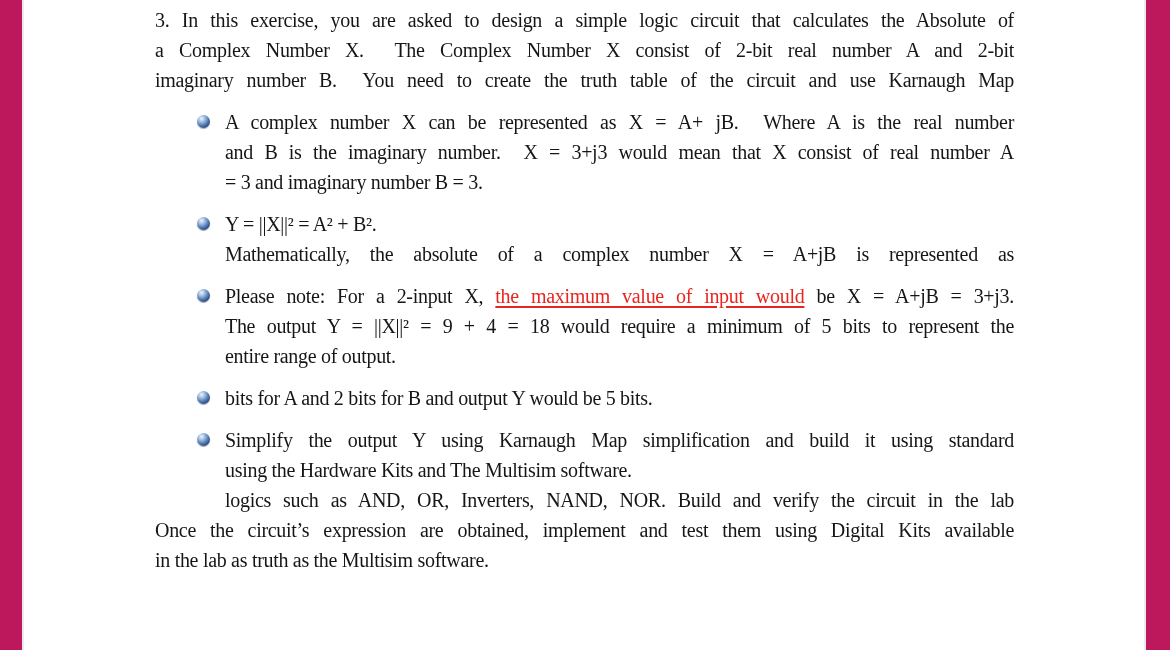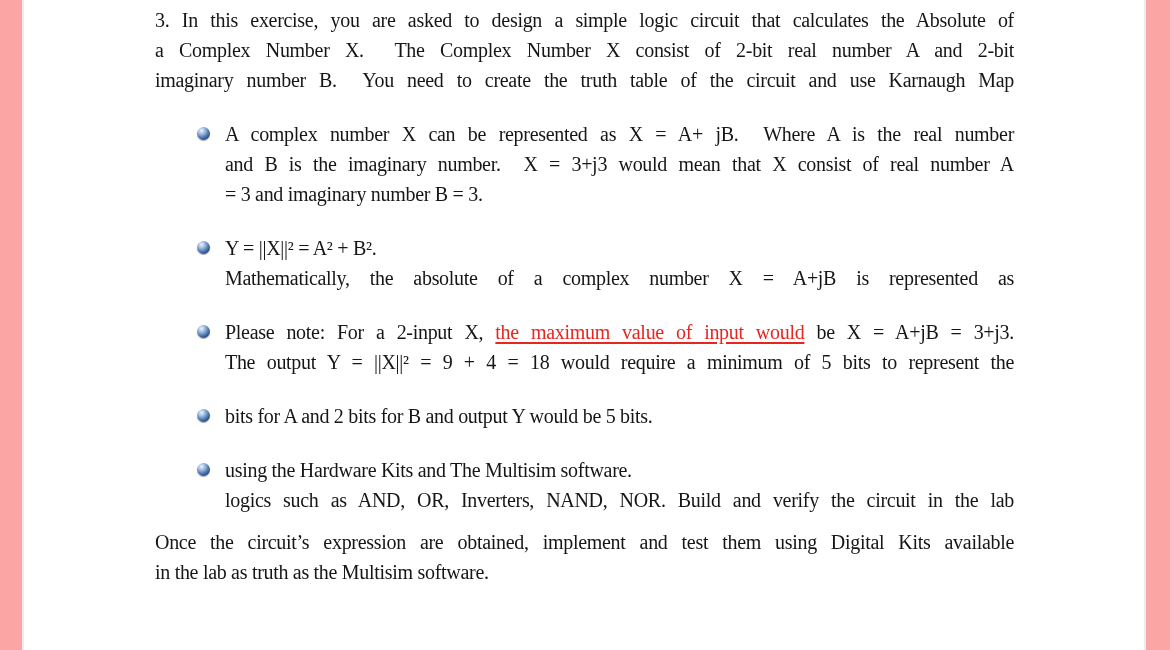--- a/index.html
+++ b/index.html
@@ -4,21 +4,21 @@
 <style>
   html, body {
     margin: 0; padding: 0;
     width: 1170px; height: 650px;
     overflow: hidden;
     background: #1a1b1e;
   }
   .backdrop {
     position: relative;
     width: 1170px; height: 650px;
-    background: #fca5a5;
+    background: #be185d;
   }
   .page {
     position: absolute;
     left: 22px; top: 0;
     width: 1124px; height: 650px;
     box-sizing: border-box;
     background: #ffffff;
     border-left: 2px solid #ebebee;
     border-right: 2px solid #ebebee;
     padding: 5px 130px 0 131px;
@@ -33,31 +33,31 @@
   .line {
     text-align: justify;
     text-align-last: justify;
   }
   .line.last {
     text-align-last: left;
   }
   .bullet {
     position: relative;
     padding-left: 70px;
-    margin-top: 24px;
+    margin-top: 12px;
   }
   .sphere {
     position: absolute;
     left: 42px; top: 8px;
     width: 13px; height: 13px;
     border-radius: 50%;
     background: radial-gradient(circle at 35% 28%, #eef5fc 0%, #a6c0e0 25%, #4f79b2 55%, #1c3e74 80%, #0e2348 100%);
     box-shadow: 0 1px 1px rgba(0,0,0,0.35);
   }
-  .closing { margin-top: 12px; }
+  .closing { }
   .red {
     color: #e8261f;
     text-decoration: underline;
     text-decoration-thickness: 2px;
     text-underline-offset: 3px;
   }
 </style>
 </head>
 <body>
 
@@ -80,29 +80,31 @@
     <div class="bullet">
       <span class="sphere"></span>
       <div class="line last">Y = ||X||² = A² + B².</div>
       <div class="line">Mathematically, the absolute of a complex number X = A+jB is represented as</div>
     </div>
 
     <div class="bullet">
       <span class="sphere"></span>
       <div class="line"><span>Please note: For a 2-input X, </span><span class="red">the maximum value of input would</span><span> be X = A+jB = 3+j3.</span></div>
       <div class="line">The output Y = ||X||² = 9 + 4 = 18 would require a minimum of 5 bits to represent the</div>
+      <div class="line last">entire range of output.</div>
     </div>
 
     <div class="bullet">
       <span class="sphere"></span>
       <div class="line last">bits for A and 2 bits for B and output Y would be 5 bits.</div>
     </div>
 
     <div class="bullet">
       <span class="sphere"></span>
+      <div class="line">Simplify the output Y using Karnaugh Map simplification and build it using standard</div>
       <div class="line last">using the Hardware Kits and The Multisim software.</div>
       <div class="line">logics such as AND, OR, Inverters, NAND, NOR. Build and verify the circuit in the lab</div>
     </div>
 
     <div class="closing">
       <div class="line">Once the circuit’s expression are obtained, implement and test them using Digital Kits available</div>
       <div class="line last">in the lab as truth as the Multisim software.</div>
     </div>
 
   </div>

